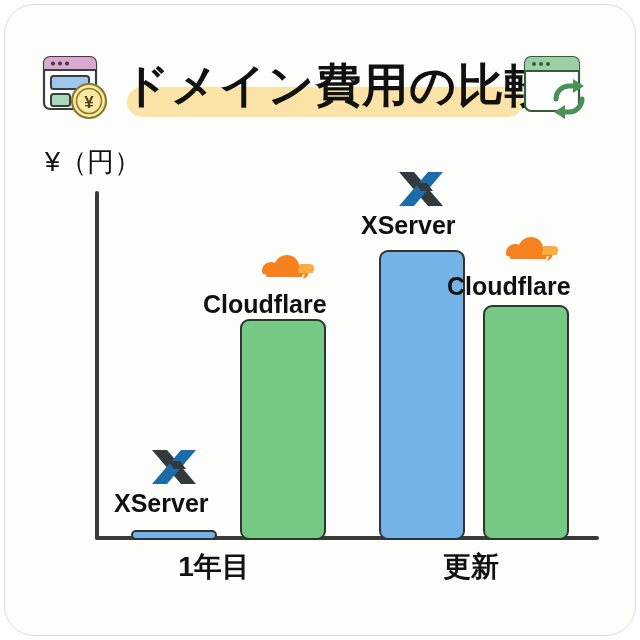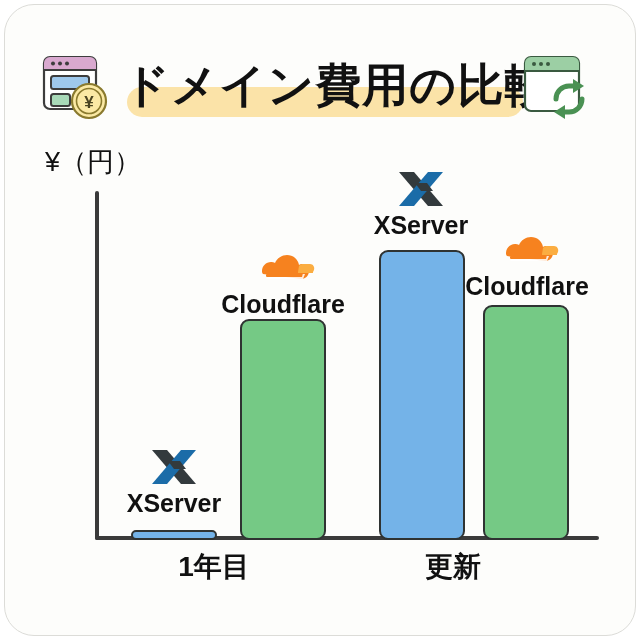--- a/index.html
+++ b/index.html
@@ -55,21 +55,21 @@
     position:absolute;
     border:2.5px solid #2f3332;
     border-radius:9px;
     box-sizing:border-box;
   }
   .bar.green{background:#75c985;}
   .bar.blue{background:#74b3e8;}
   .bar.sliver{border-radius:6px;}
 
   .bar-label{
-    position:absolute;text-align:center;
+    position:absolute;text-align:left;
     font-size:25px;font-weight:bold;color:#111;
     white-space:nowrap;
   }
   .cat-label{
     position:absolute;text-align:center;
     font-size:28px;font-weight:bold;color:#111;
     white-space:nowrap;
   }
 
   .logo{position:absolute;}
@@ -156,15 +156,15 @@
       <path d="M56 34 c4 0 8 -3 8 -8 c0 -4 -3 -7 -7 -7 c-1 0 -2 0 -3 1 c-1 -6 -6 -10 -12 -10
                c-5 0 -10 3 -12 8 c-1 -1 -3 -1 -4 -1 c-5 0 -9 4 -9 9 c0 1 0 2 1 3 z" fill="#f6821f"></path>
       <path d="M58 19 c-1 0 -2 0 -3 1 l-1 1 l-1 6 c0 1 0 1 1 1 h13 c1 0 1 0 1 -1 l1 -2
                c1 -3 -1 -6 -4 -6 z" fill="#fbad41"></path>
       <path d="M21 34 h37 l2 -5 h-35 z" fill="#ffffff" opacity="0.85"></path>
       <path d="M22 32 c-1 0 -1 -1 -1 -2 l1 -2 h36 l-1 4 z" fill="#f6821f"></path>
     </svg>
     <div class="bar-label" style="left:442px;top:267px;width:160px;">Cloudflare</div>
     <div class="bar green" style="left: 478px; top: 300.4px; width: 86px; height: 234.6px; background: rgb(117, 201, 133);"></div>
 
-    <div class="cat-label" style="left:348px;top:543px;width:200px;">更新</div>
+    <div class="cat-label" style="left:366px;top:543px;width:200px;">更新</div>
   </div>
 </div>
 
 </body></html>

